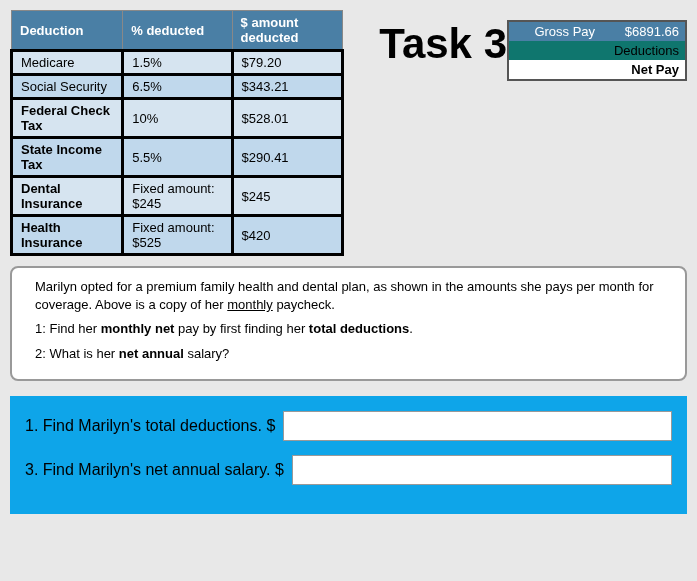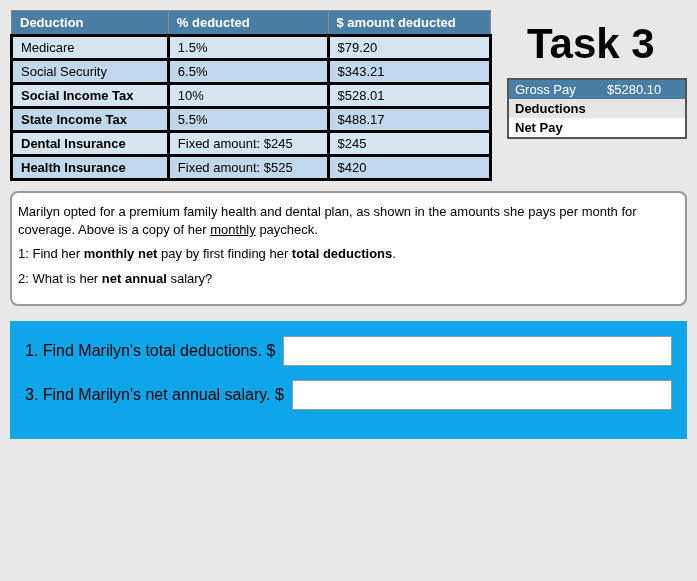--- a/index.html
+++ b/index.html
@@ -68,44 +68,45 @@
     }
 
     .check-totals-inner {
       background: white;
       font-size: 13px;
     }
 
     .check-totals-inner td {
       padding: 2px 6px;
       border: none;
+      text-align: right;
     }
 
     .gross-pay-row {
       background: #4a7fa5;
       color: white;
     }
 
     .deductions-row {
-      background: #e5e5e5;
+      background: #0f766e;
       color: black;
-      font-weight: bold;
+      font-weight: normal;
     }
 
     .net-pay-row {
       background: white;
       color: black;
       font-weight: bold;
     }
 
     .info-box {
       background: white;
       border: 2px solid #999;
       border-radius: 8px;
-      padding: 10px 6px;
+      padding: 10px 23px;
       width: 100%;
       margin-bottom: 15px;
       font-size: 13px;
       color: #000;
     }
 
     .info-box p {
       margin-bottom: 6px;
       line-height: 1.4;
     }
@@ -159,51 +160,51 @@
             <td>Medicare</td>
             <td>1.5%</td>
             <td>$79.20</td>
           </tr>
           <tr class="row-odd">
             <td>Social Security</td>
             <td>6.5%</td>
             <td>$343.21</td>
           </tr>
           <tr class="row-even">
-            <td style="font-weight: bold;">Social Income Tax</td>
+            <td style="font-weight: bold;">Federal Check Tax</td>
             <td>10%</td>
             <td>$528.01</td>
           </tr>
           <tr class="row-odd">
             <td style="font-weight: bold;">State Income Tax</td>
             <td>5.5%</td>
-            <td>$488.17</td>
+            <td>$290.41</td>
           </tr>
           <tr class="row-even">
             <td style="font-weight: bold;">Dental Insurance</td>
             <td>Fixed amount: $245</td>
             <td>$245</td>
           </tr>
           <tr class="row-odd">
             <td style="font-weight: bold;">Health Insurance</td>
             <td>Fixed amount: $525</td>
             <td>$420</td>
           </tr>
         </tbody>
     </table>
   </div>
 
-  <div style="display:flex; flex-direction:column; align-items:flex-start; padding-left:15px;">
+  <div style="display:flex; flex-direction:row; align-items:flex-start; padding-left:15px;">
     <div class="task-label">Task 3</div>
     <div style="margin-top:10px; border:2px solid #555; font-size:13px; min-width:180px;">
       <table class="check-totals-inner" style="width:100%; border-collapse:collapse;">
         <tbody>
             <tr class="gross-pay-row">
           <td>Gross Pay</td>
-          <td>$5280.10</td>
+          <td>$6891.66</td>
         </tr>
         <tr class="deductions-row">
           <td colspan="2">Deductions</td>
         </tr>
         <tr class="net-pay-row">
           <td colspan="2">Net Pay</td>
         </tr>
       </tbody>
         </table>
     </div>

